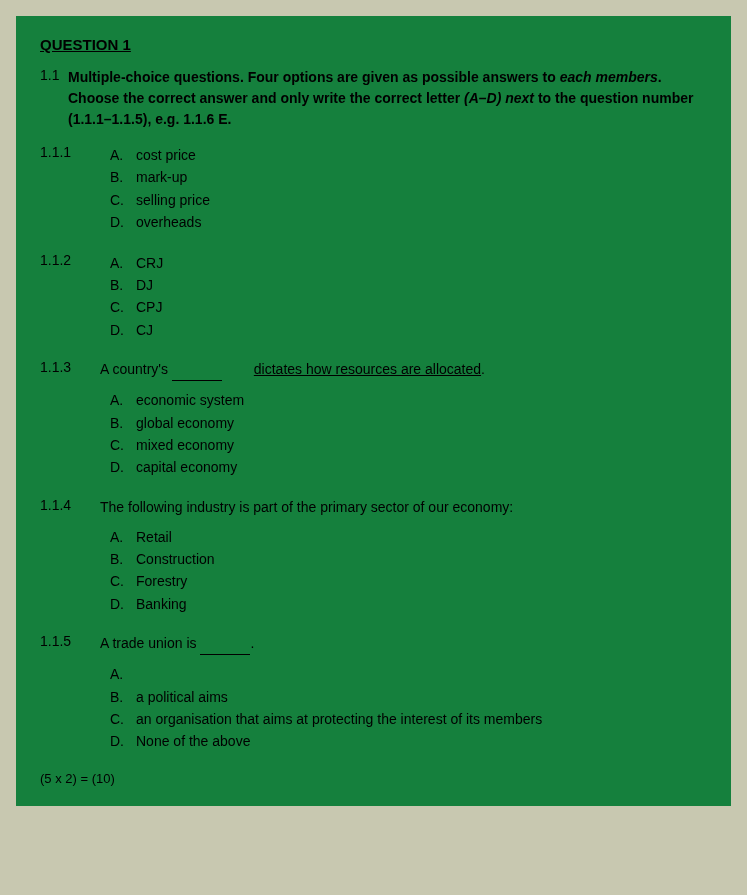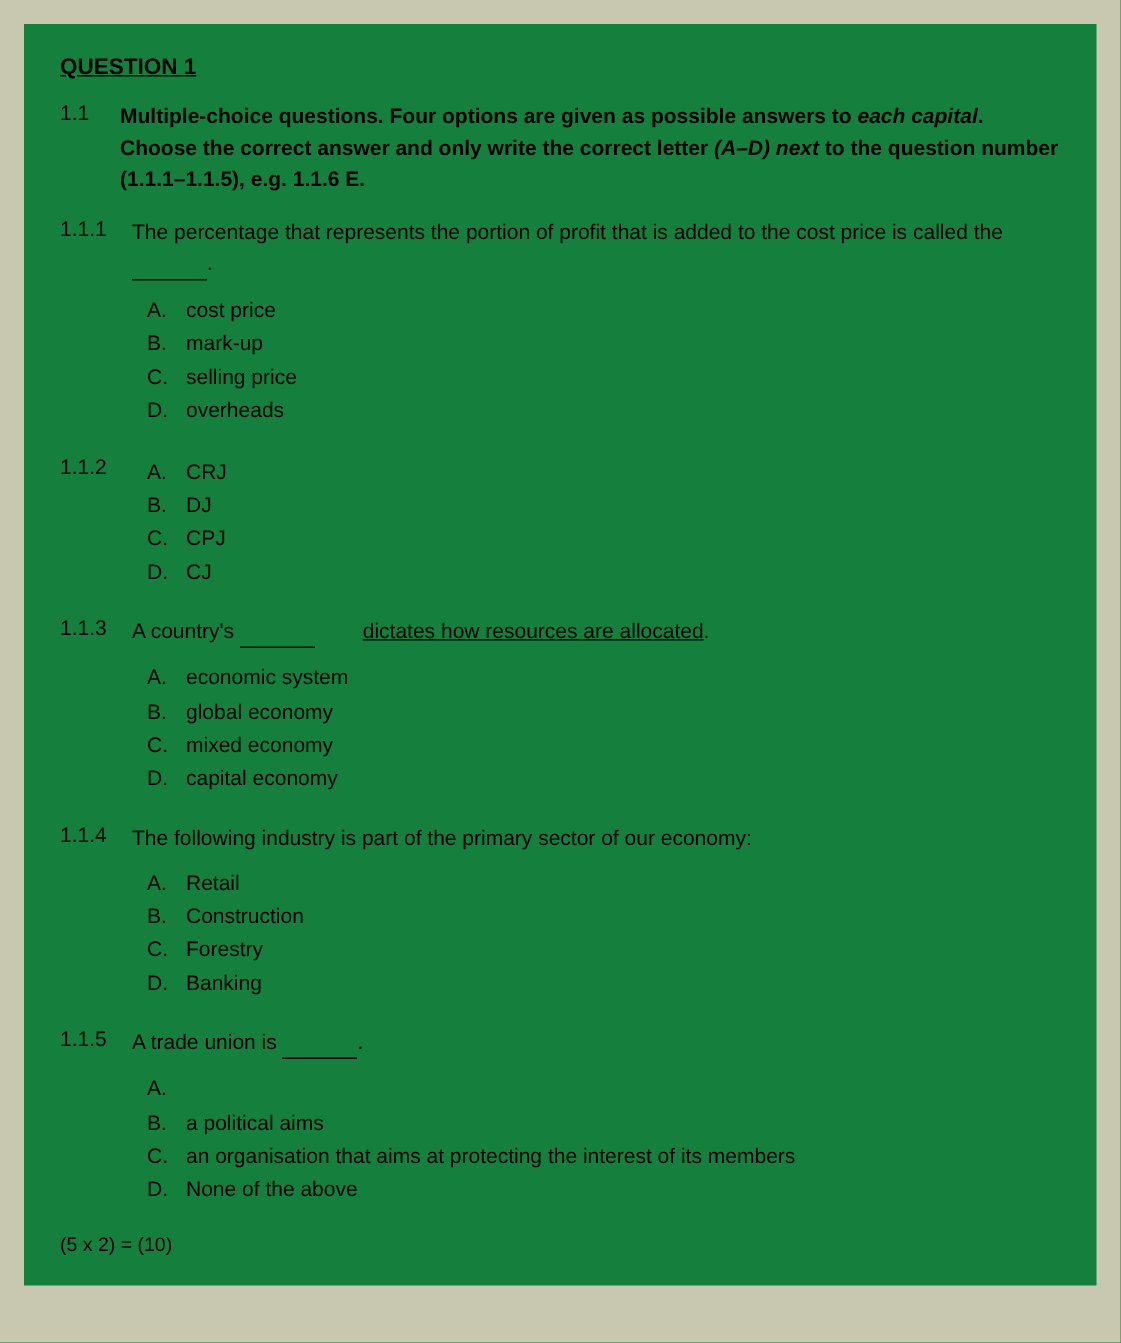--- a/index.html
+++ b/index.html
@@ -20,21 +20,20 @@
       padding: 20px 24px;
     }
     .question-header {
       font-weight: bold;
       font-size: 15px;
       margin-bottom: 14px;
       text-decoration: underline;
     }
     .section-1-1 {
       display: flex;
-      gap: 12px;
       margin-bottom: 14px;
     }
     .section-num {
       font-weight: normal;
       min-width: 28px;
       flex-shrink: 0;
     }
     .section-content {
       flex: 1;
     }
@@ -44,21 +43,21 @@
     }
     .instruction-text strong {
       font-weight: bold;
     }
     .instruction-text em {
       font-style: italic;
       font-weight: bold;
     }
     .question-block {
       display: flex;
-      gap: 12px;
+      gap: 24px;
       margin-bottom: 18px;
     }
     .q-num {
       min-width: 36px;
       flex-shrink: 0;
       font-size: 14px;
     }
     .q-content {
       flex: 1;
     }
@@ -94,31 +93,28 @@
 <body>
 
 <div class="page">
 
   <div class="question-header">QUESTION 1</div>
 
   <div class="section-1-1">
     <div class="section-num">1.1</div>
     <div class="section-content">
       <p class="instruction-text">
-        <strong>Multiple-choice questions. Four options are given as possible answers to <em>each capital</em>. Choose the correct answer and only write the correct letter <em>(A–D) next</em> to the question number (1.1.1–1.1.5), e.g. 1.1.6 E.</strong>
+        <strong>Multiple-choice questions. Four options are given as possible answers to <em>each members</em>. Choose the correct answer and only write the correct letter <em>(A–D) next</em> to the question number (1.1.1–1.1.5), e.g. 1.1.6 E.</strong>
       </p>
     </div>
   </div>
 
   <div class="question-block">
     <div class="q-num">1.1.1</div>
     <div class="q-content">
-      <p class="q-text">
-        The percentage that represents the portion of profit that is added to the cost price is called the <span class="blank">&nbsp;&nbsp;&nbsp;&nbsp;&nbsp;&nbsp;</span>.
-      </p>
       <ul class="options">
         <li>
             <span class="opt-letter">A.</span>
             <span>cost price</span>
           </li>
         <li>
             <span class="opt-letter">B.</span>
             <span>mark-up</span>
           </li>
         <li>

